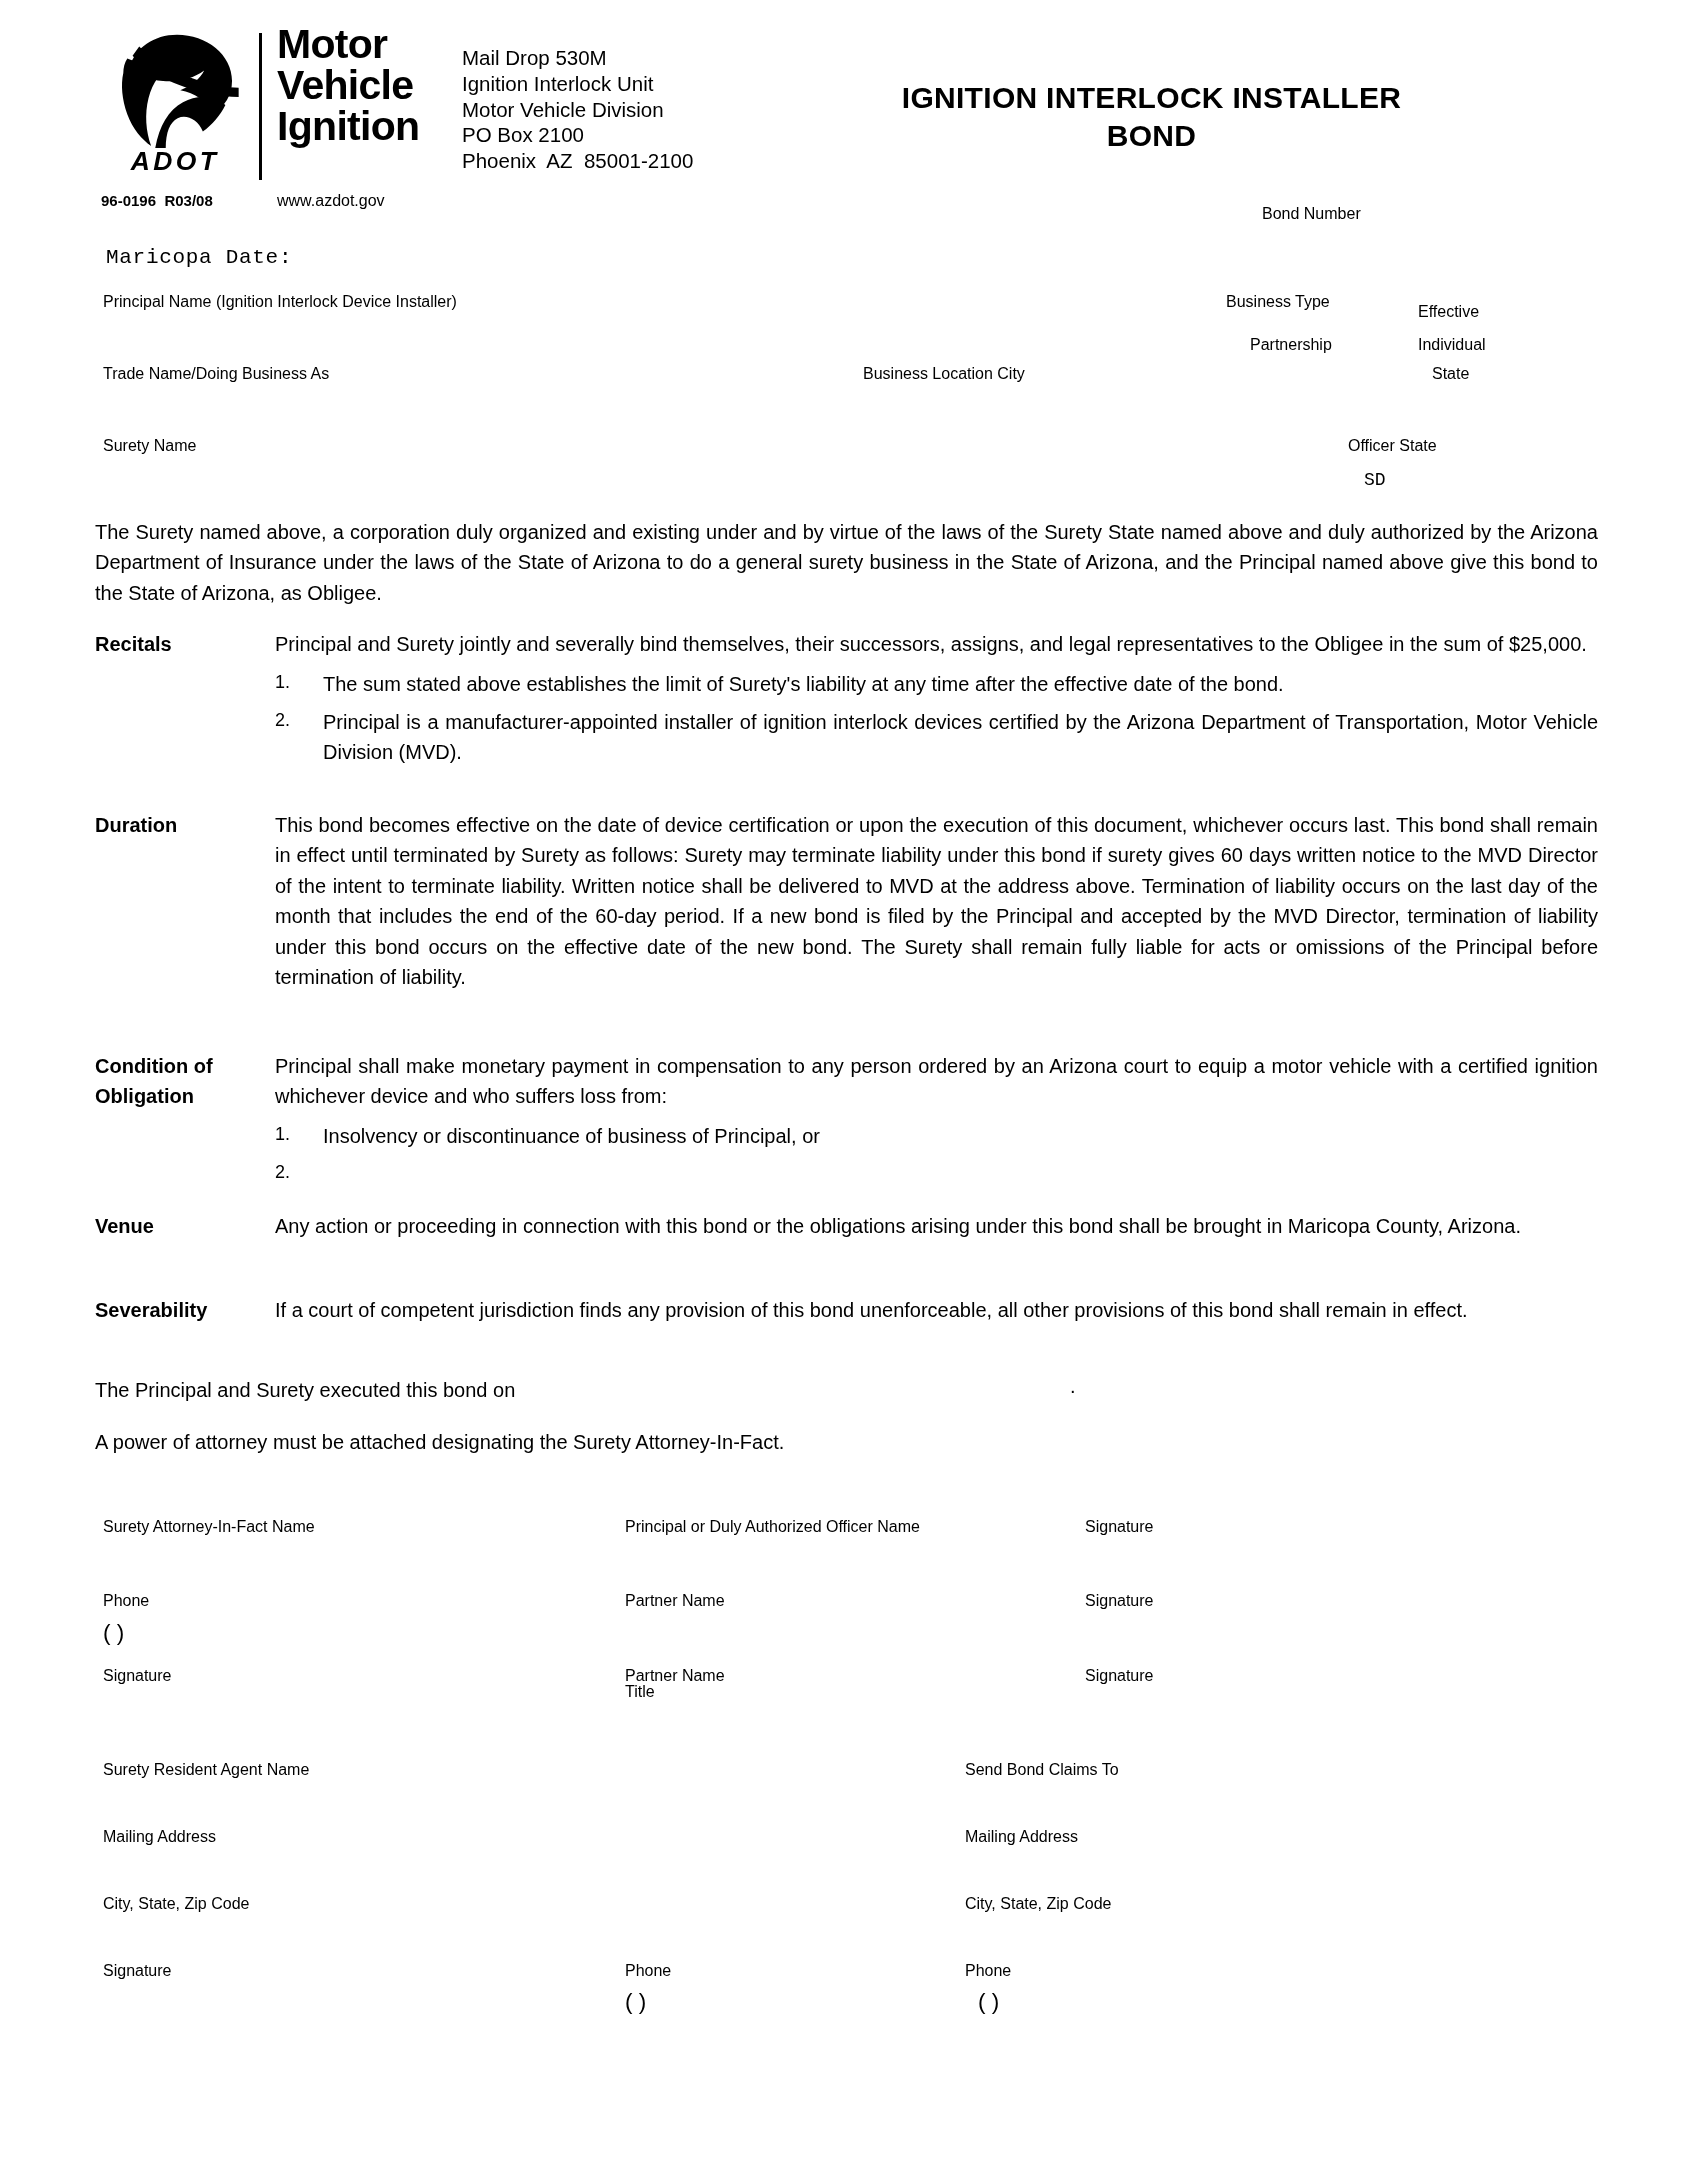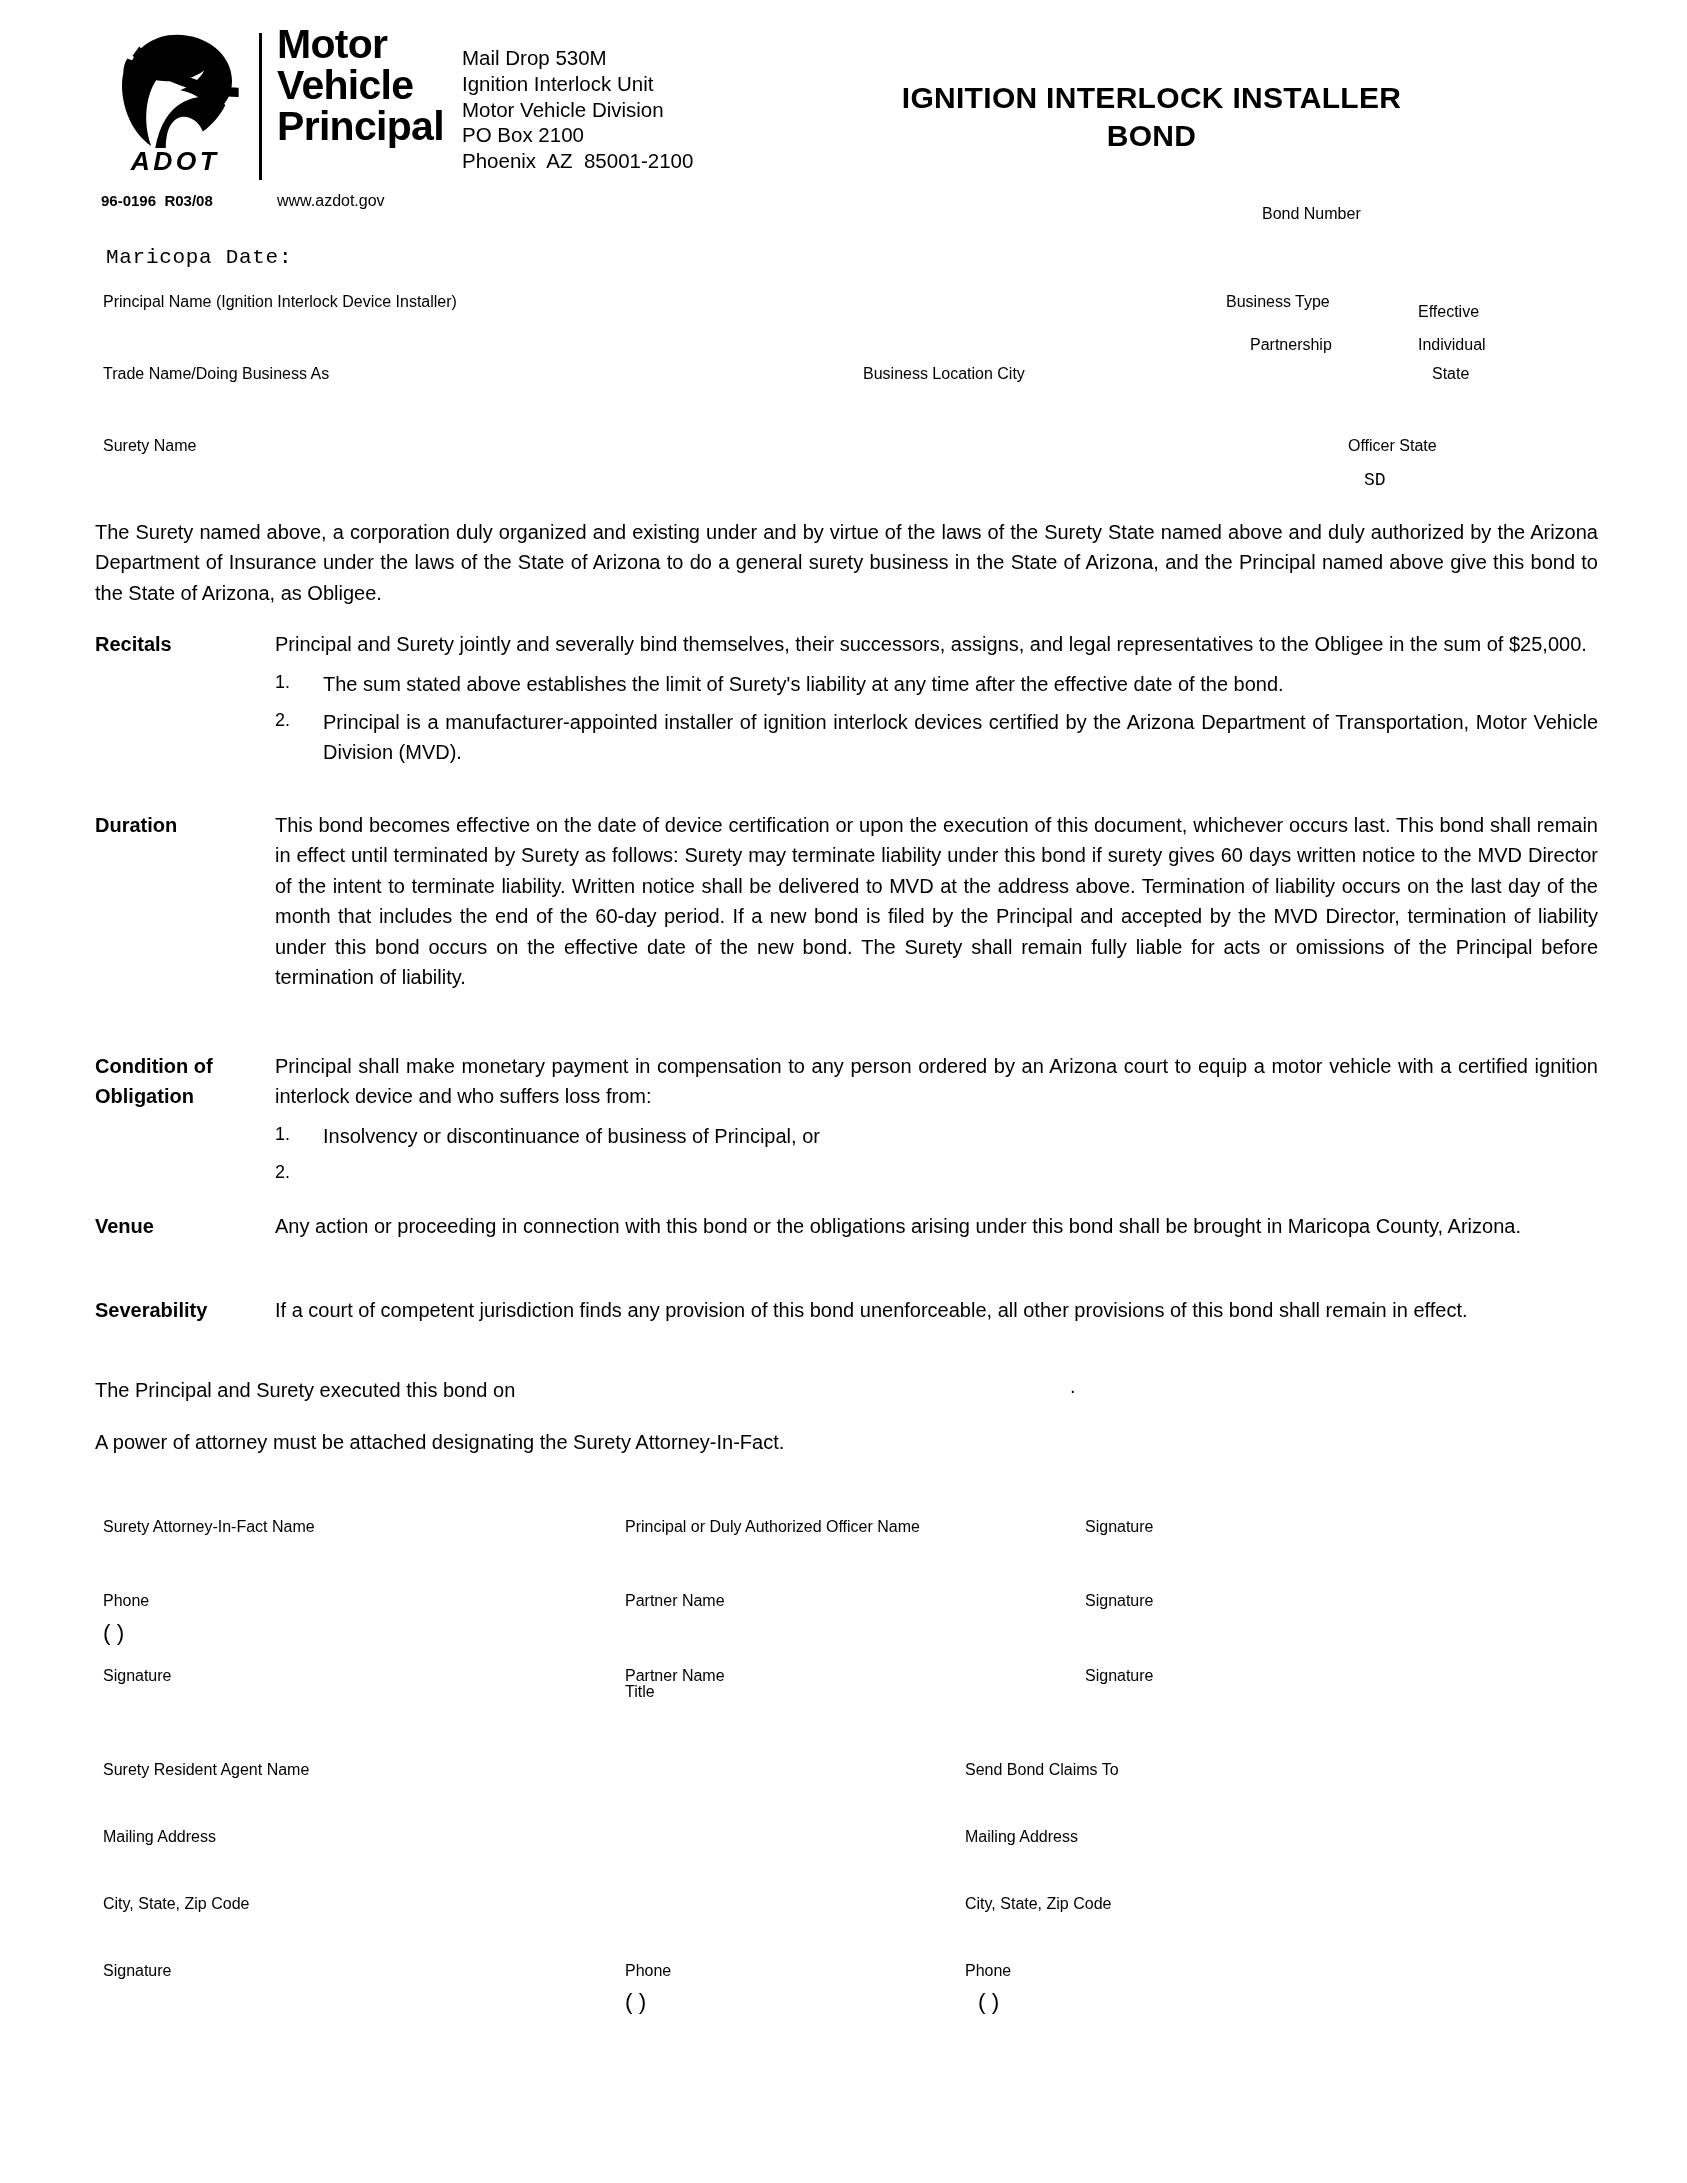--- a/index.html
+++ b/index.html
@@ -227,21 +227,21 @@
                  L 188 84 C 170 84 150 80 130 74 C 92 62 58 44 38 22 Z" fill="#000"></path>
       </svg>
       <div class="adot-word">ADOT</div>
     </div>
 
     <div class="divider-rule"></div>
 
     <div class="mvd-words">
       <div>Motor</div>
       <div>Vehicle</div>
-      <div>Principal</div>
+      <div>Ignition</div>
     </div>
 
     <div class="form-number">96-0196  R03/08</div>
     <div class="website">www.azdot.gov</div>
 
     <div class="address-block">Mail Drop 530M
 Ignition Interlock Unit
 Motor Vehicle Division
 PO Box 2100
 Phoenix  AZ  85001-2100</div>
@@ -294,21 +294,21 @@
       <p>This bond becomes effective on the date of device certification or upon the execution of this document, whichever occurs last. This bond shall remain in effect until terminated by Surety as follows: Surety may terminate liability under this bond if surety gives 60 days written notice to the MVD Director of the intent to terminate liability. Written notice shall be delivered to MVD at the address above. Termination of liability occurs on the last day of the month that includes the end of the 60-day period. If a new bond is filed by the Principal and accepted by the MVD Director, termination of liability under this bond occurs on the effective date of the new bond. The Surety shall remain fully liable for acts or omissions of the Principal before termination of liability.</p>
     </div>
   </div>
 
   <div class="section" style="top:1051px;">
     <div class="sec-label">
       <div>Condition of</div>
       <div>Obligation</div>
     </div>
     <div class="sec-body">
-      <p>Principal shall make monetary payment in compensation to any person ordered by an Arizona court to equip a motor vehicle with a certified ignition interlock device and who suffers loss from:</p>
+      <p>Principal shall make monetary payment in compensation to any person ordered by an Arizona court to equip a motor vehicle with a certified ignition whichever device and who suffers loss from:</p>
       <ul class="olist">
         <li>
           <span class="num">1.</span>
           <span>Insolvency or discontinuance of business of Principal, or</span>
         </li>
         <li>
           <span class="num">2.</span>
         </li>
       </ul>
     </div>

